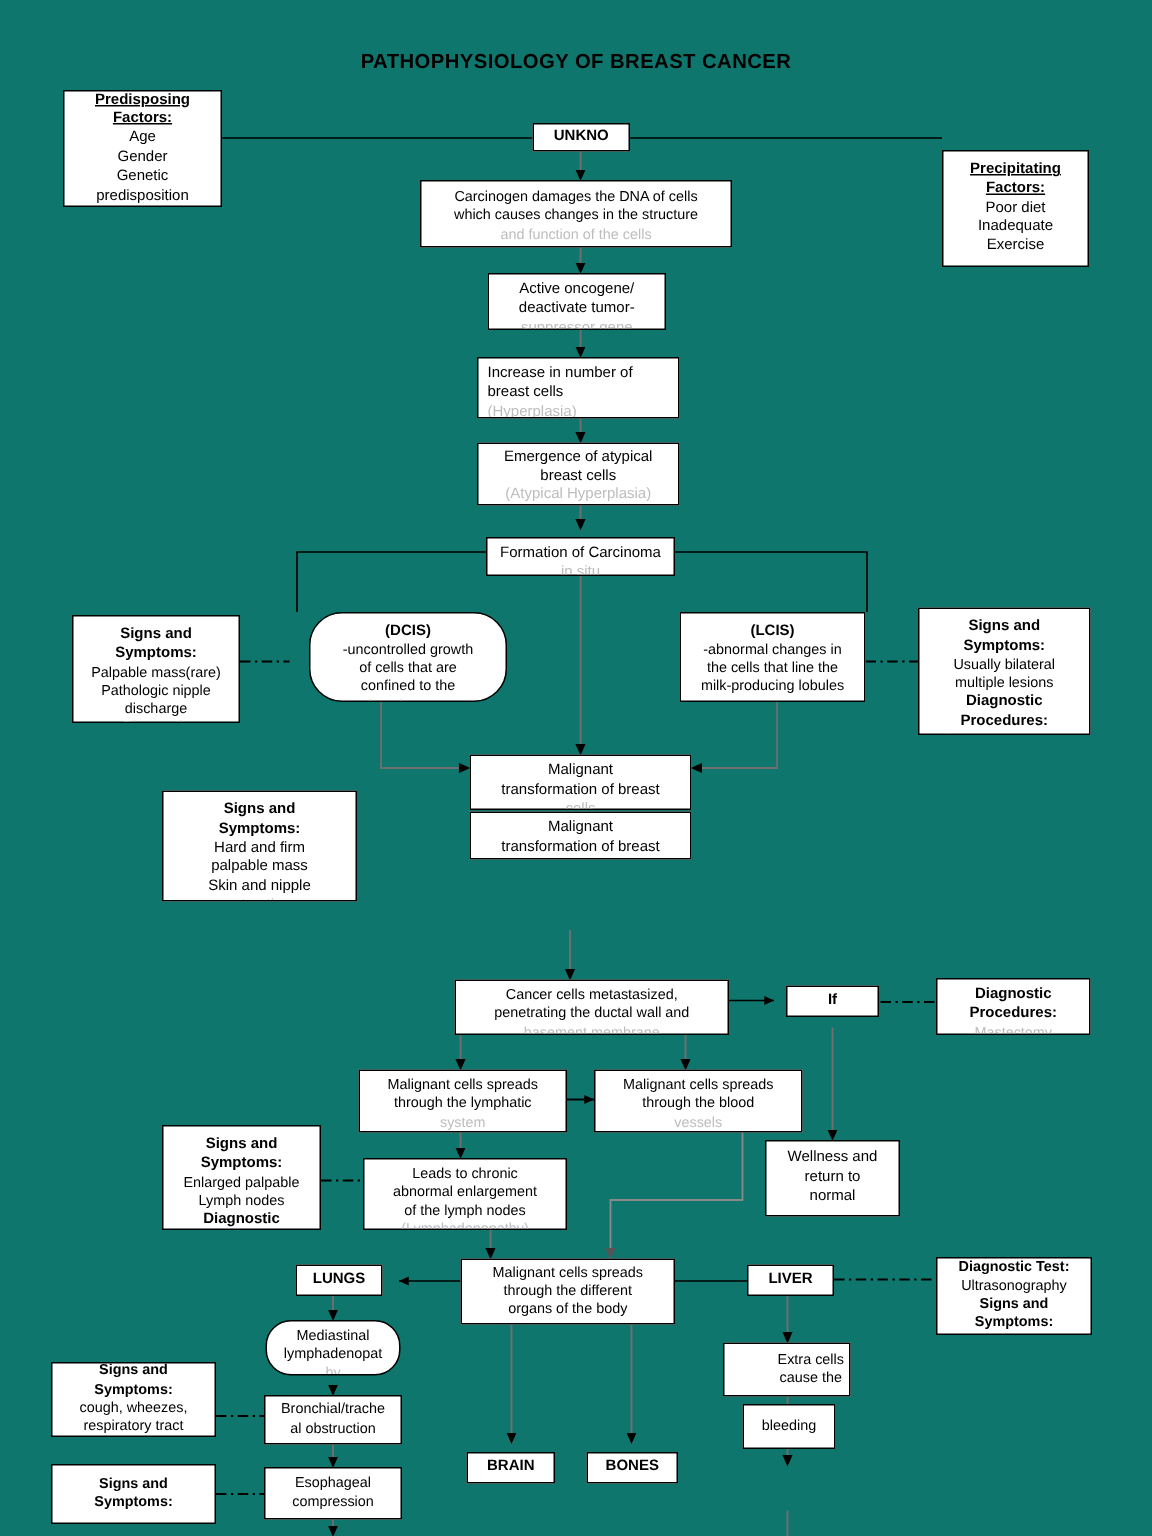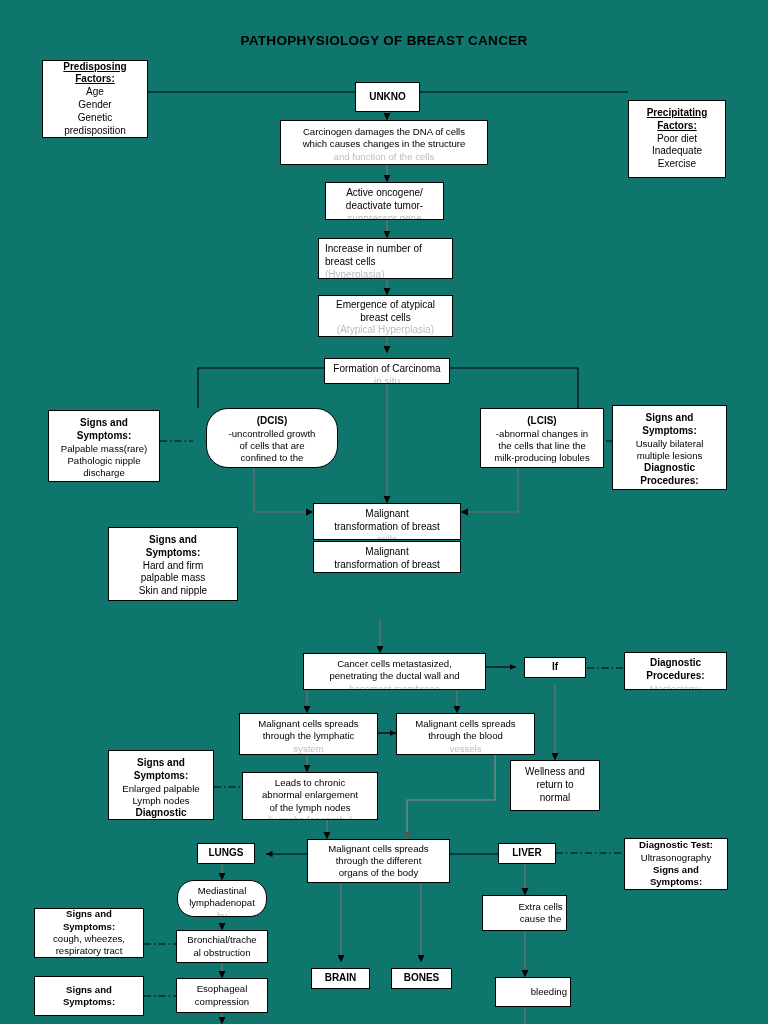--- a/index.html
+++ b/index.html
@@ -183,21 +183,21 @@
   <div class="node" style="left:628px; top:60px; width:98px; height:78px;margin-top:40px;">
     <div class="inner">
       <div class="t10 bold u">Precipitating</div>
       <div class="t10 bold u">Factors:</div>
       <div class="t10">Poor diet</div>
       <div class="t10">Inadequate</div>
       <div class="t10">Exercise</div>
     </div>
   </div>
 
-  <div class="node" style="left:355px; top:82px; width:65px; height:30px; border-width:1.6px;">
+  <div class="node" style="left:355px; top:82px; width:65px; height:19px; border-width:1.6px;">
     <div class="inner t10 bold">UNKNO</div>
   </div>
 
   <div class="node clip" style="left:280px; top:120px; width:208px; height:45px;align-items:center;">
     <div class="inner">
       <div class="t95">Carcinogen damages the DNA of cells</div>
       <div class="t95">which causes changes in the structure</div>
       <div class="t95 faded">and function of the cells</div>
     </div>
   </div>
@@ -247,21 +247,21 @@
   <div class="node clip pt6" style="left:206px; top:408px; width:132px; height:60px;border-radius:22px;">
     <div class="inner">
       <div class="t10 bold">(DCIS)</div>
       <div class="t95">-uncontrolled growth</div>
       <div class="t95">of cells that are</div>
       <div class="t95">confined to the</div>
       <div class="t95 faded">ductal system</div>
     </div>
   </div>
 
-  <div class="node clip pt6" style="left:453px; top:408px; width:124px; height:60px;margin-left:27px;">
+  <div class="node clip pt6" style="left:453px; top:408px; width:124px; height:60px;">
     <div class="inner">
       <div class="t10 bold">(LCIS)</div>
       <div class="t95">-abnormal changes in</div>
       <div class="t95">the cells that line the</div>
       <div class="t95">milk-producing lobules</div>
     </div>
   </div>
 
   <div class="node clip pt6" style="left:612px; top:405px; width:115px; height:85px;">
     <div class="inner">
@@ -423,21 +423,21 @@
   </div>
 
   <div class="node" style="left:311px; top:968px; width:59px; height:21px; border-width:1.6px;">
     <div class="inner t10 bold">BRAIN</div>
   </div>
 
   <div class="node" style="left:391px; top:968px; width:61px; height:21px; border-width:1.6px;">
     <div class="inner t10 bold">BONES</div>
   </div>
 
-  <div class="node" style="left:495px; top:977px; width:76px; height:30px;text-align:right;">
+  <div class="node" style="left:495px; top:936px; width:62px; height:30px;">
     <div class="inner t95">bleeding</div>
   </div>
 
   <div class="node" style="left:34px; top:976px; width:110px; height:40px;">
     <div class="inner">
       <div class="t95 bold">Signs and</div>
       <div class="t95 bold">Symptoms:</div>
     </div>
   </div>
 

